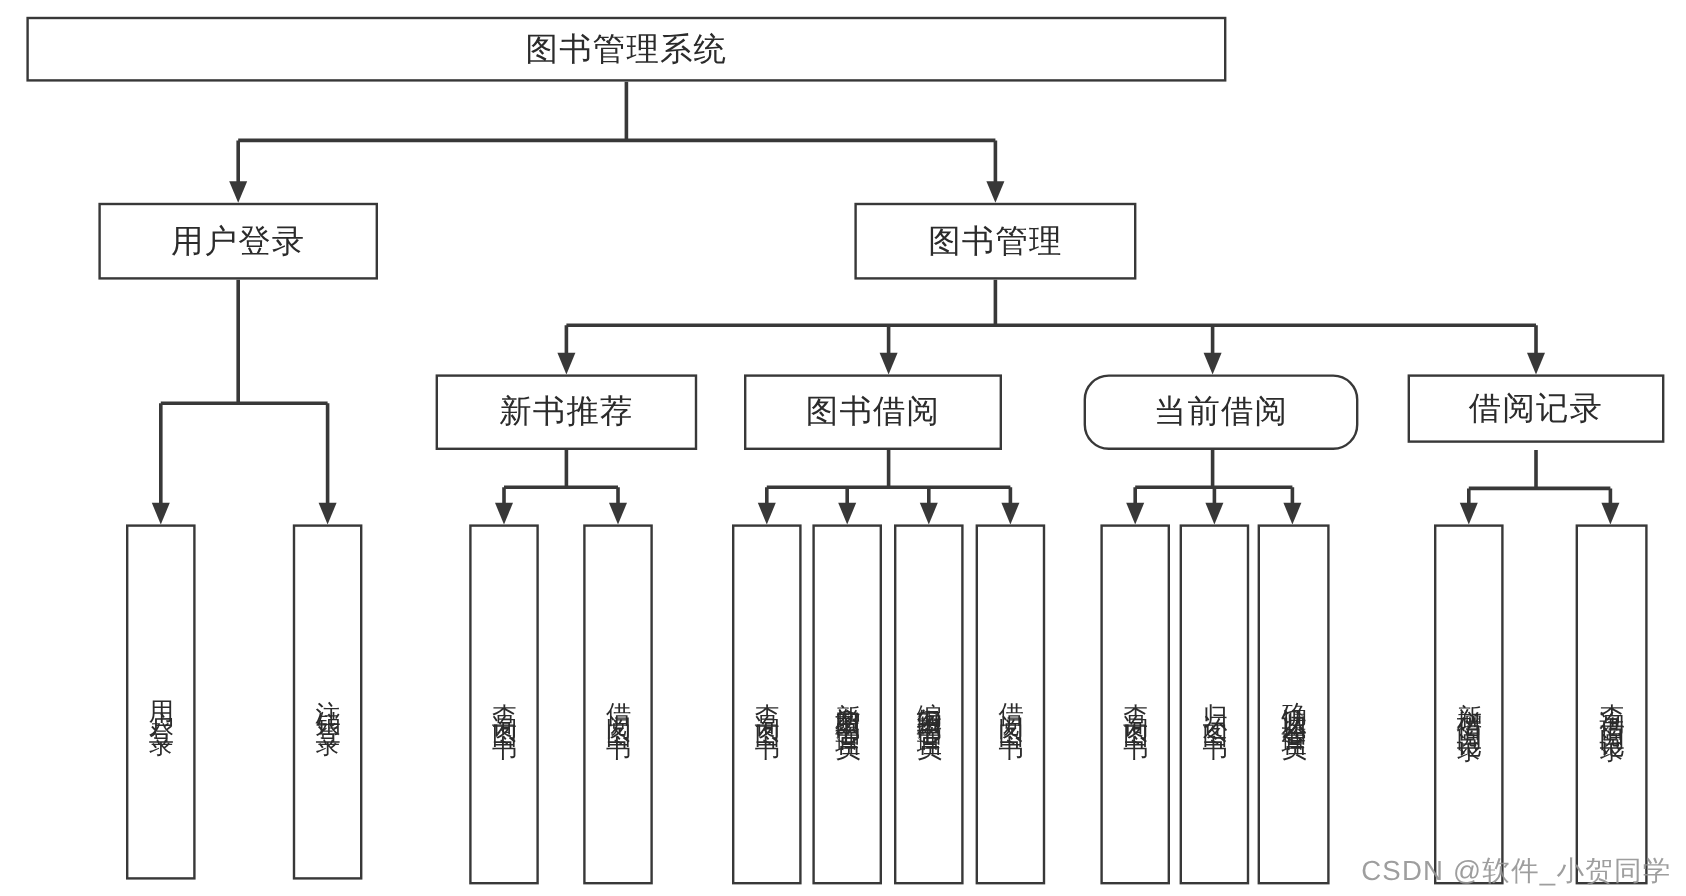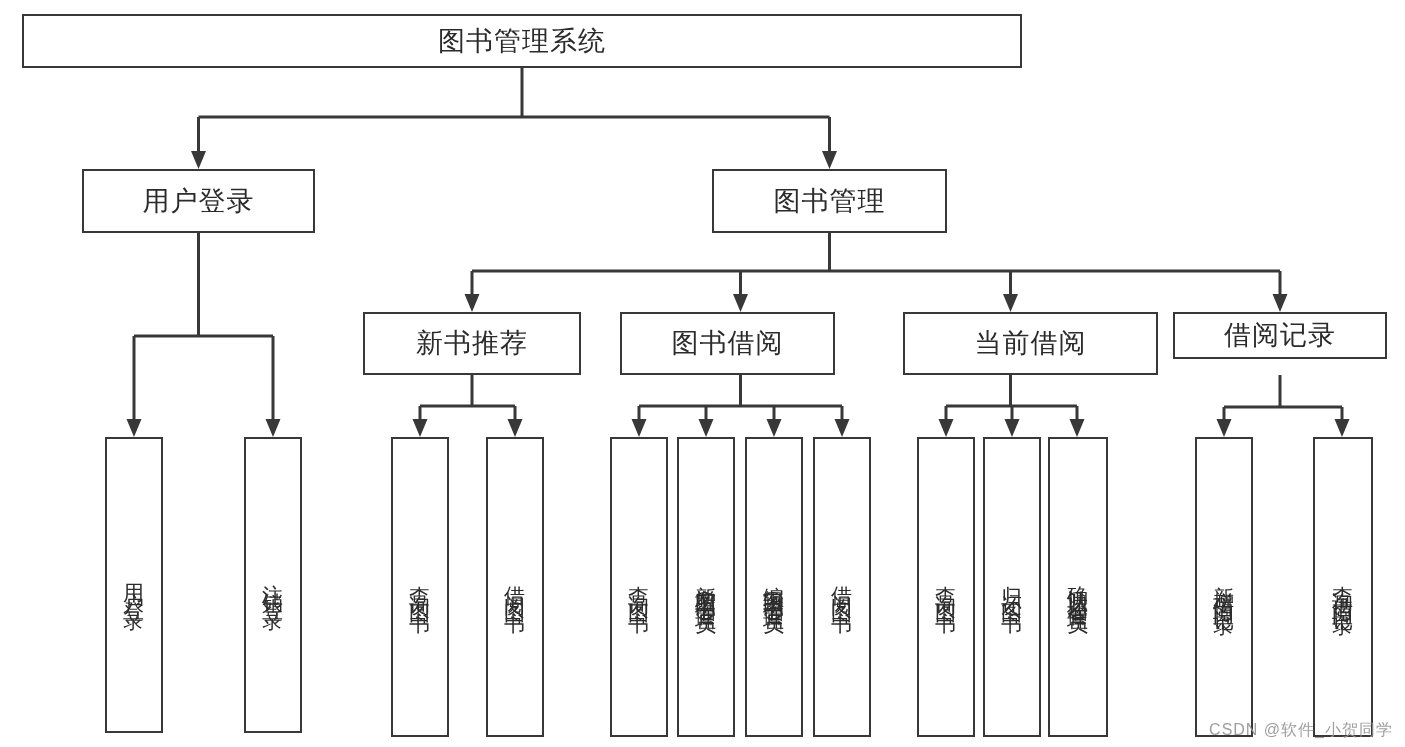--- a/index.html
+++ b/index.html
@@ -52,21 +52,21 @@
     font-size: 21px;
     top: 437px;
     height: 300px;
     width: 58px;
   }
 
   .watermark {
     position: absolute;
     right: 12px;
     bottom: 6px;
-    font-size: 16px;
+    font-size: 23px;
     color: rgba(148, 148, 148, 0.9);
     letter-spacing: 1px;
     white-space: nowrap;
   }
 </style>
 </head>
 <body>
 
 <div class="canvas">
 
@@ -106,22 +106,22 @@
     <polygon points="1334.5,419 1349.5,419 1342,437"></polygon>
   </svg>
 
   <div class="node" style="left:22px; top:14px; width:1000px; height:54px;">图书管理系统</div>
 
   <div class="node" style="left:82px; top:169px; width:233px; height:64px;">用户登录</div>
   <div class="node" style="left:363px; top:312px; width:218px; height:63px;">新书推荐</div>
 
   <div class="node" style="left:712px; top:169px; width:235px; height:64px;">图书管理</div>
   <div class="node" style="left:620px; top:312px; width:215px; height:63px;">图书借阅</div>
-  <div class="node" style="left:903px; top:312px; width:255px; height:63px;">当前借阅</div>
-  <div class="node" style="left:1173px; top:312px; width:214px; height:47px;">借阅记录</div>
+  <div class="node" style="left:903px; top:312px; width:229px; height:63px;border-radius:21px;">当前借阅</div>
+  <div class="node" style="left:1173px; top:312px; width:214px; height:57px;">借阅记录</div>
 
   <div class="node vnode" style="left:105px; height:296px;">用户登录</div>
   <div class="node vnode" style="left:244px; height:296px;">注销登录</div>
 
   <div class="node vnode" style="left:391px;">查询图书</div>
   <div class="node vnode" style="left:486px;">借阅图书</div>
 
   <div class="node vnode" style="left:610px;">查询图书</div>
   <div class="node vnode" style="left:677px; letter-spacing:4px;">新增图书（管理员）</div>
   <div class="node vnode" style="left:745px; letter-spacing:4px;">编辑图书（管理员）</div>

